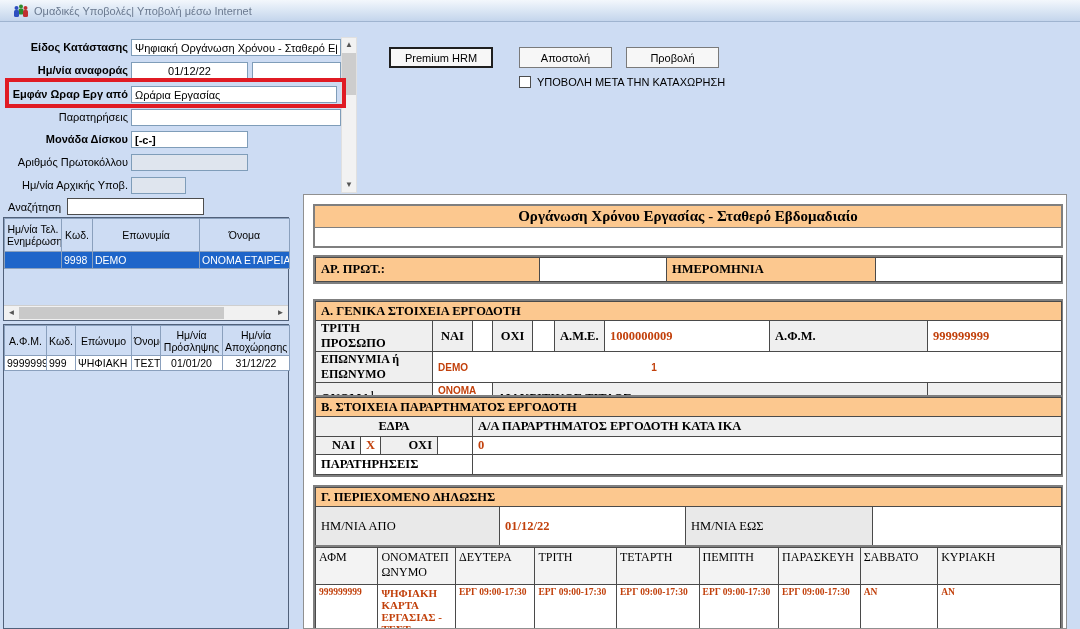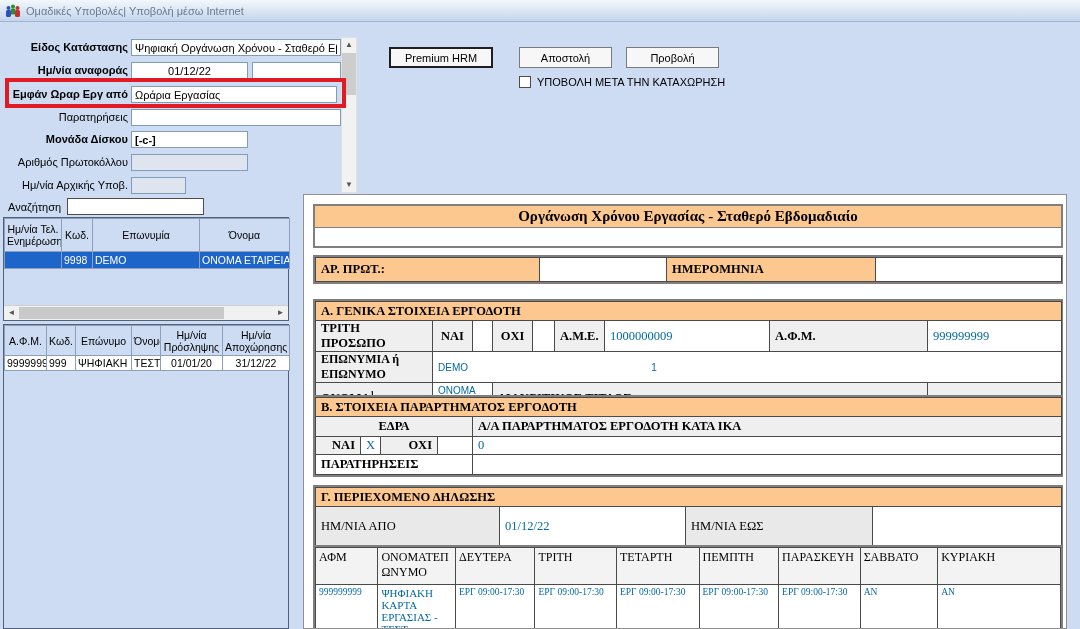--- a/index.html
+++ b/index.html
@@ -7,21 +7,21 @@
   body {
     width:1080px; height:629px; position:relative; overflow:hidden;
     background:#cddcf3;
     font-family:"Liberation Sans", sans-serif; font-size:11px; color:#000;
   }
   
   .titlebar {
     position:absolute; left:0; top:0; width:1080px; height:22px;
     background:linear-gradient(to bottom,#f3f7fc 0%,#dde8f5 45%,#c4d5ec 100%);
     border-bottom:1px solid #9fb4d0;
-    display:flex; align-items:center; padding-left:5px; gap:5px;
+    display:flex; align-items:center; padding-left:13px; gap:5px;
     color:#6b7a90;
   }
   
   .flabel { position:absolute; left:0; width:128px; text-align:right; line-height:17px; }
   .flabel.b { font-weight:bold; }
   .tbox {
     position:absolute; height:17px; background:#fff;
     border:1px solid #7f9db9; font-family:"Liberation Sans",sans-serif;
     font-size:11px; padding:0 3px; color:#000;
   }
@@ -76,22 +76,22 @@
   .doc-tbl { border-collapse:collapse; table-layout:fixed; width:746px; }
   .doc-tbl td {
     border:1px solid #4a4a4a; font-family:"Liberation Serif",serif;
     font-size:12.5px; padding:0 5px; overflow:hidden; vertical-align:middle;
   }
   .or  { background:#fcc88f; }
   .lg  { background:#efefef; }
   .lg2 { background:#e9e9e9; }
   .bserif { font-weight:bold; }
   .bv {
-    font-family:"Liberation Sans",sans-serif; font-weight:normal;
-    color:#0369a1; font-size:10px;
+    font-family:"Liberation Sans",sans-serif; font-weight:bold;
+    color:#c2410c; font-size:10px;
   }
   .doc-title-row td {
     font-family:"Liberation Serif",serif; font-weight:bold; font-size:15px;
     text-align:center; border:0; border-bottom:1px solid #7f7f7f;
   }
   .doc-white-row td { border:0; height:19px; }
   .sechdr td { font-weight:bold; }
   .sched td { vertical-align:top; padding:2px 3px; }
   .sched .hd { font-family:"Liberation Serif",serif; font-size:12px; background:#f3f3f3; }
 </style>

